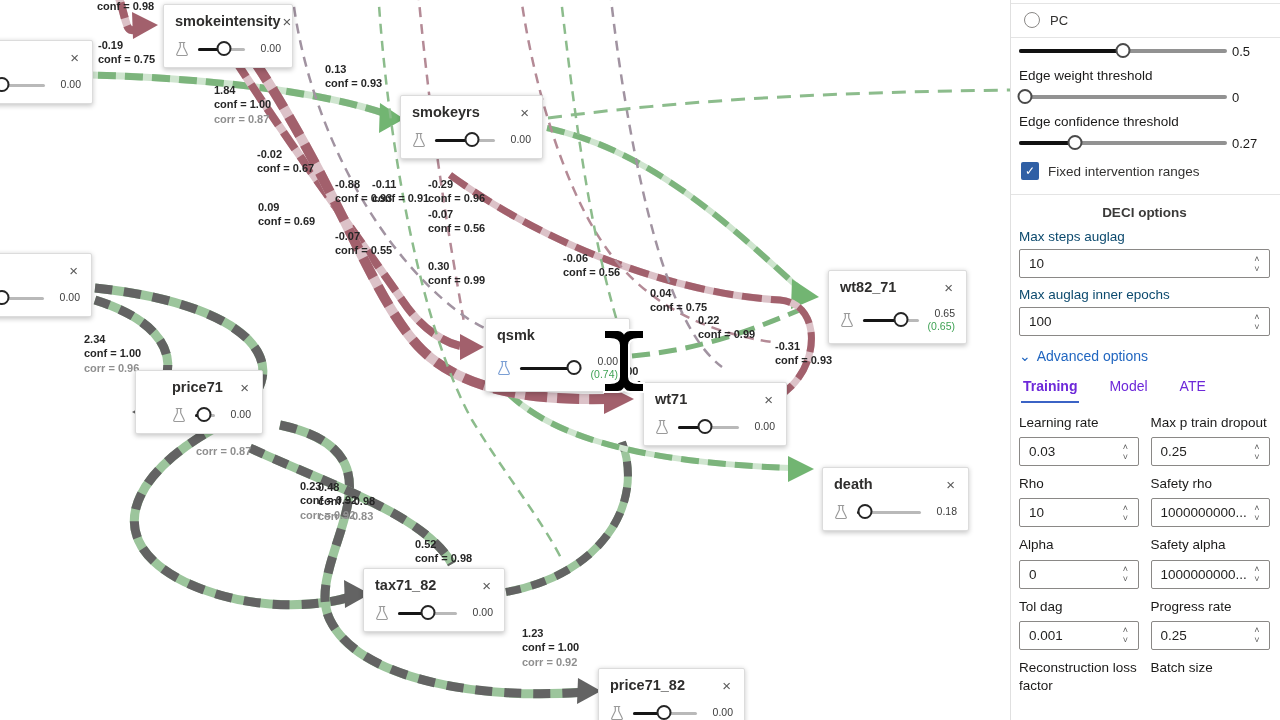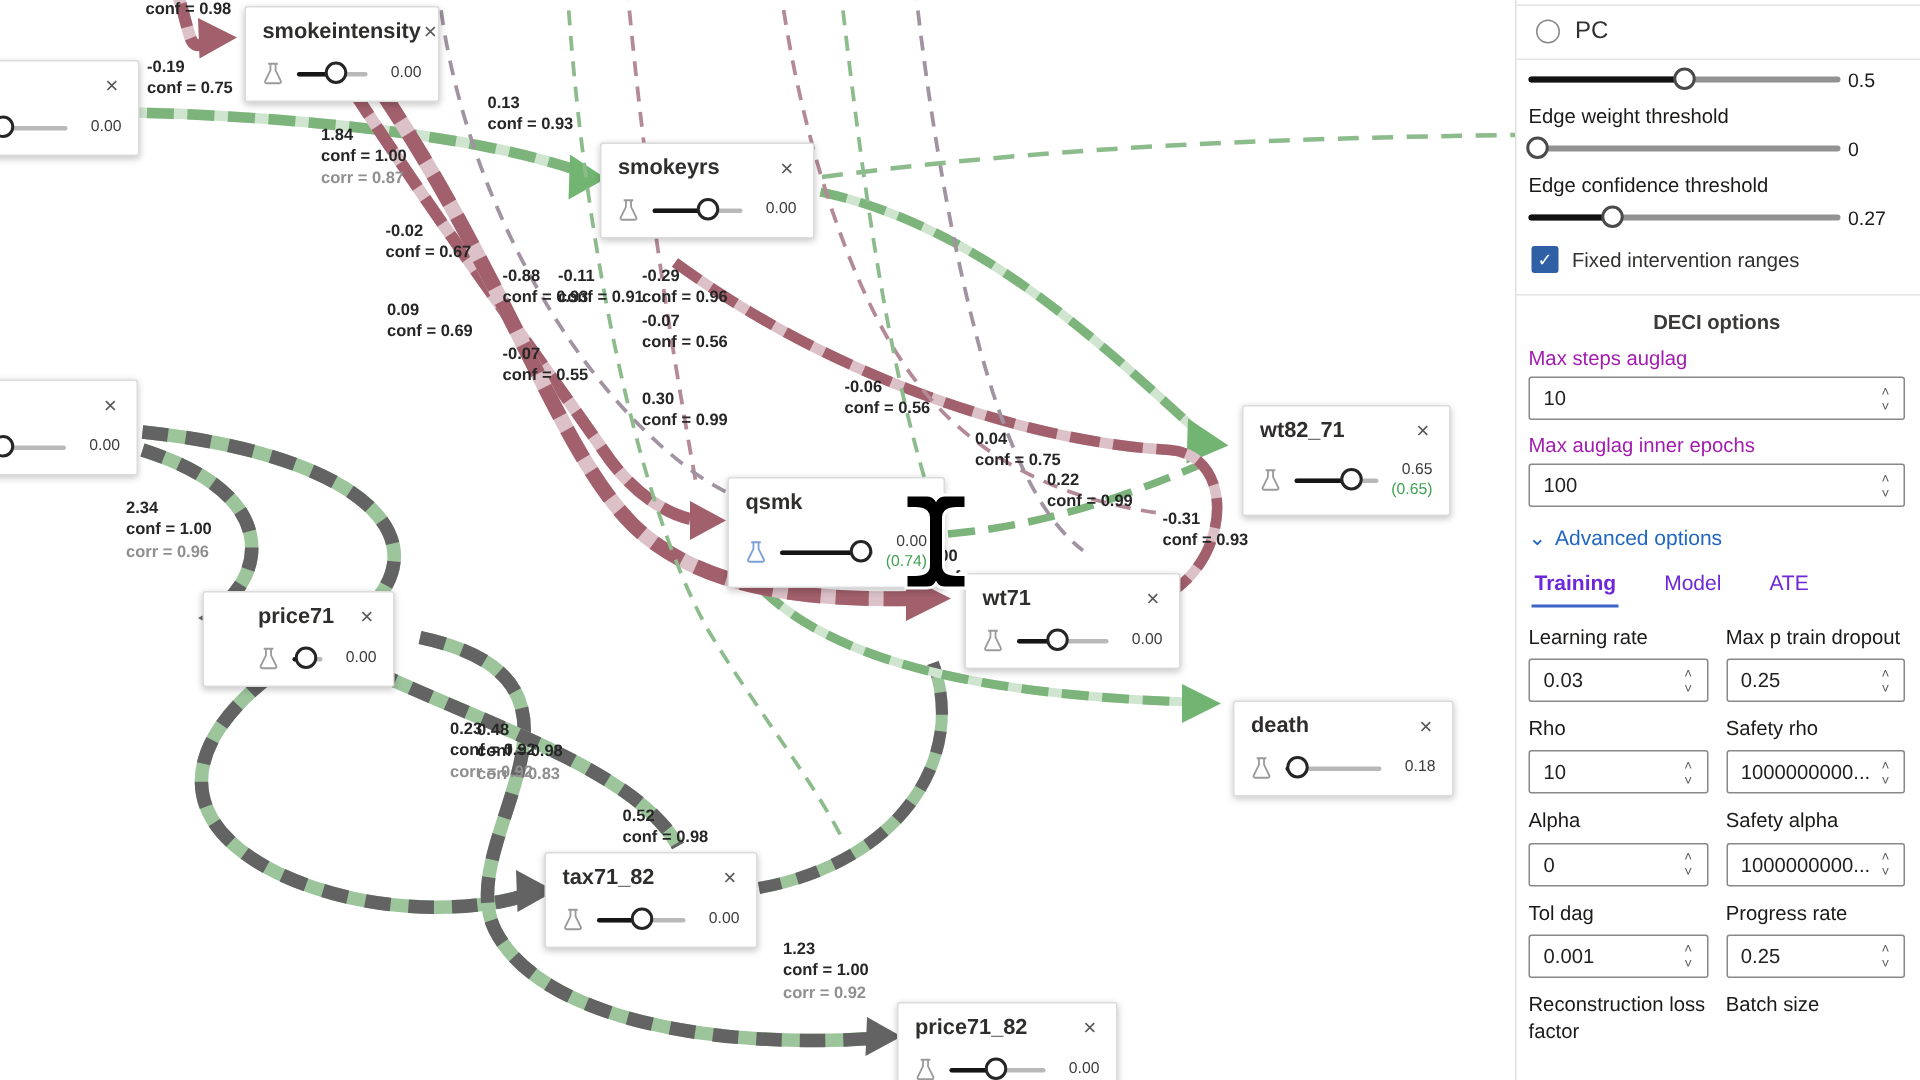--- a/index.html
+++ b/index.html
@@ -26,37 +26,37 @@
            border:2.5px solid #252525;transform:translateX(-50%);box-sizing:border-box;}
   .nvals{font-size:10.5px;color:#3c3c3c;text-align:right;min-width:27px;line-height:1.25;}
   .nval2{display:block;color:#3fa254;}
   #cursor{position:absolute;z-index:9;}
   
   #panel{width:270px;height:720px;box-sizing:border-box;border-left:1px solid #e0e0e0;
          background:#fff;overflow:hidden;color:#1b1a19;flex:none;}
   .phr{border-bottom:1px solid #e4e4e4;}
   .p-radio-row{display:flex;align-items:center;gap:10px;padding:8px 0 9px 13px;border-bottom:1px solid #e4e4e4;}
   .radio{width:16px;height:16px;border-radius:50%;border:1px solid #8a8886;box-sizing:border-box;background:#fff;}
-  .p-radio-label{font-size:16px;color:#323130;}
+  .p-radio-label{font-size:13px;color:#323130;}
   .p-section{padding:2px 10px 8px 8px;}
   .p-section.bordered{border-bottom:1px solid #e4e4e4;}
   .p-h{text-align:center;font-size:13.5px;font-weight:600;color:#3b3a39;margin:8px 0 4px;}
   .sl-label{font-size:13.5px;color:#1b1a19;margin:6px 0 3px;}
   .sl-row{display:flex;align-items:center;height:22px;}
   .sl{position:relative;flex:1;height:16px;}
   .sl-track{position:absolute;top:6px;left:0;right:0;height:4px;background:#929292;border-radius:2px;}
   .sl-fill{height:4px;background:#111;border-radius:2px;}
   .sl-handle{position:absolute;top:0;width:15px;height:15px;border-radius:50%;background:#fff;
              border:2px solid #4a4a4a;transform:translateX(-50%);box-sizing:border-box;}
   .sl-val{width:38px;margin-left:5px;font-size:13px;color:#1b1a19;}
   .chk-row{display:flex;align-items:center;gap:9px;padding:8px 0 6px 2px;}
   .chk{width:18px;height:18px;background:#2f5fa5;border-radius:2px;color:#fff;font-size:12px;
        display:flex;align-items:center;justify-content:center;}
   .chk-label{font-size:13.5px;color:#323130;}
-  .f-label{font-size:13.5px;color:#a21caf;margin:9px 0 5px;}
+  .f-label{font-size:13.5px;color:#0c4a6e;margin:9px 0 5px;}
   .spin{display:flex;height:29px;border:1px solid #8a8886;border-radius:2px;align-items:center;background:#fff;box-sizing:border-box;}
   .spin-val{flex:1;padding-left:9px;font-size:13.5px;color:#201f1e;white-space:nowrap;overflow:hidden;text-overflow:ellipsis;}
   .spin-btns{width:20px;display:flex;flex-direction:column;align-items:center;justify-content:center;
              color:#5a5a5a;font-size:9px;line-height:8px;gap:2px;padding-right:2px;}
   .adv-link{display:flex;align-items:center;gap:6px;color:#2166c0;font-size:14px;margin:12px 0 2px;cursor:pointer;}
   .tabs{display:flex;gap:28px;margin:8px 0 0 2px;font-size:14px;}
   .tab{padding:6px 2px 7px;color:#6d28d9;cursor:pointer;}
   .tab.active{font-weight:700;border-bottom:2.5px solid #3b63c5;}
   .adv-grid{display:grid;grid-template-columns:1fr 1fr;column-gap:12px;margin-top:2px;}
   .adv-label{font-size:13.5px;color:#1b1a19;margin:9px 0 5px;display:flex;align-items:flex-end;min-height:17px;line-height:1.35;}
@@ -369,21 +369,21 @@
           <div class="nslider">
             <div class="ntrack">
               <div class="nfill" style="width:12%"></div>
             </div>
             <div class="nhandle" style="left:12%"></div>
           </div>
           <div class="nvals"><span>0.18</span></div>
         </div>
     </div>
 
-    <div class="node" style="left:135px;top:394px;width:128px;padding-left:36px;">
+    <div class="node" style="left:135px;top:370px;width:128px;padding-left:36px;">
       <div class="node-head">
           <span>price71</span>
           <span class="node-close">×</span>
         </div>
       <div class="node-body">
           <span class="flask">
             <svg width="14" height="16" viewBox="0 0 14 16">
               <path d="M5.3 1.5 v4.4 l-3.5 7.1 a1 1 0 0 0 .9 1.5 h8.6 a1 1 0 0 0 .9-1.5 L8.7 5.9 V1.5 M3.8 1.5 h6.4" stroke="#9a9a9a" stroke-width="1.2" fill="none"></path>
             </svg>
           </span>

